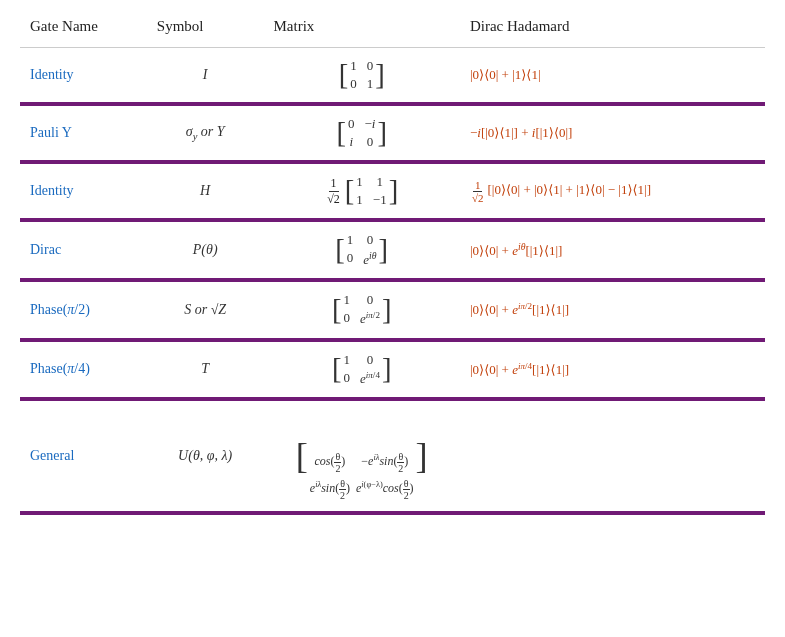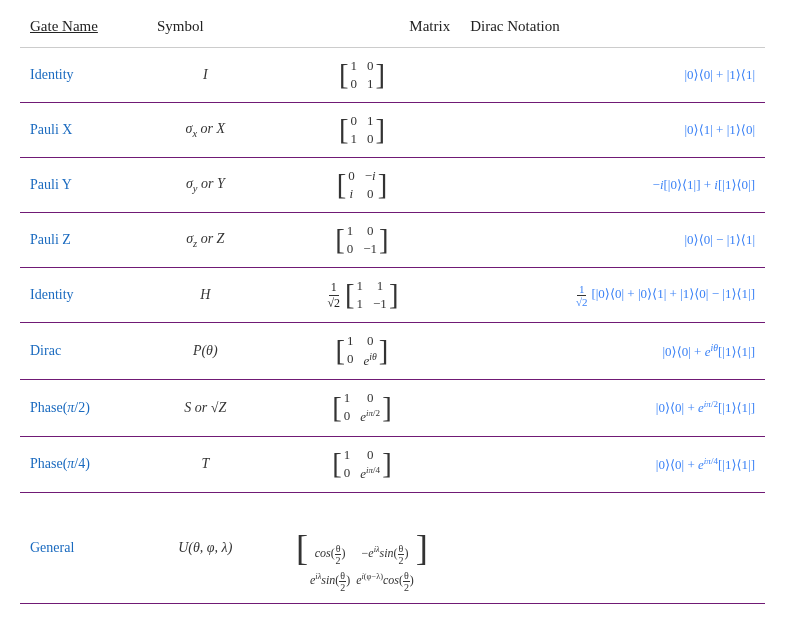--- a/index.html
+++ b/index.html
@@ -18,37 +18,36 @@
       text-align: left;
       font-weight: normal;
       font-size: 15px;
       color: #222;
       padding: 8px 10px 12px 10px;
       border-bottom: 1px solid #ccc;
     }
     td {
       padding: 10px 10px;
       vertical-align: middle;
-      border-bottom: 1px solid #701a75;
+      border-bottom: 4px solid #701a75;
     }
     .gate-name {
       color: #1a6abf;
       font-size: 14px;
     }
     .symbol {
       font-style: italic;
       color: #333;
       text-align: center;
     }
     .matrix-cell {
       text-align: center;
     }
     .dirac {
-      color: #3b82f6;
-      text-align: right;
+      color: #c2410c;
     }
     
     .matrix-wrap {
       display: inline-flex;
       align-items: center;
       font-size: 13px;
     }
     .bracket-left, .bracket-right {
       font-size: 2.2em;
       line-height: 1;
@@ -59,38 +58,38 @@
       display: inline-grid;
       row-gap: 2px;
       column-gap: 10px;
       text-align: center;
       margin: 0 2px;
     }
     .matrix-2x2 { grid-template-columns: auto auto; }
     .cell { font-size: 13px; color: #333; }
     .dirac-expr { font-size: 13px; }
     .col-symbol { width: 120px; text-align: left; }
-    .col-matrix { width: 200px; text-align: right; }
+    .col-matrix { width: 200px; text-align: left; }
     .col-dirac { width: 320px; }
-    .col-name { width: 130px; text-decoration: underline; }
+    .col-name { width: 130px; }
     
     .sym { font-style: italic; }
     sup { font-size: 0.75em; vertical-align: super; }
     sub { font-size: 0.75em; vertical-align: sub; }
   </style>
 </head>
 <body>
 
 <table>
   <thead>
     <tr>
       <th class="col-name">Gate Name</th>
       <th class="col-symbol">Symbol</th>
       <th class="col-matrix">Matrix</th>
-      <th class="col-dirac">Dirac Notation</th>
+      <th class="col-dirac">Dirac Hadamard</th>
     </tr>
   </thead>
   <tbody>
 
     <tr>
       <td class="gate-name">Identity</td>
       <td class="symbol"><span class="sym">I</span></td>
       <td class="matrix-cell">
         <span class="matrix-wrap">
           <span class="bracket-left">[</span>
@@ -101,39 +100,20 @@
               <span class="cell">1</span>
           </span>
           <span class="bracket-right">]</span>
         </span>
       </td>
       <td class="dirac dirac-expr">
         |0⟩⟨0| + |1⟩⟨1|
       </td>
     </tr>
 
-    <tr>
-      <td class="gate-name">Pauli X</td>
-      <td class="symbol"><span class="sym">σ<sub>x</sub></span> or X</td>
-      <td class="matrix-cell">
-        <span class="matrix-wrap">
-          <span class="bracket-left">[</span>
-          <span class="matrix-grid matrix-2x2">
-            <span class="cell">0</span>
-              <span class="cell">1</span>
-            <span class="cell">1</span>
-              <span class="cell">0</span>
-          </span>
-          <span class="bracket-right">]</span>
-        </span>
-      </td>
-      <td class="dirac dirac-expr">
-        |0⟩⟨1| + |1⟩⟨0|
-      </td>
-    </tr>
 
     <tr>
       <td class="gate-name">Pauli Y</td>
       <td class="symbol"><span class="sym">σ<sub>y</sub></span> or Y</td>
       <td class="matrix-cell">
         <span class="matrix-wrap">
           <span class="bracket-left">[</span>
           <span class="matrix-grid matrix-2x2">
             <span class="cell">0</span>
               <span class="cell">−<span class="sym">i</span></span>
@@ -141,39 +121,20 @@
               <span class="cell">0</span>
           </span>
           <span class="bracket-right">]</span>
         </span>
       </td>
       <td class="dirac dirac-expr">
         −<span class="sym">i</span>[|0⟩⟨1|] + <span class="sym">i</span>[|1⟩⟨0|]
       </td>
     </tr>
 
-    <tr>
-      <td class="gate-name">Pauli Z</td>
-      <td class="symbol"><span class="sym">σ<sub>z</sub></span> or Z</td>
-      <td class="matrix-cell">
-        <span class="matrix-wrap">
-          <span class="bracket-left">[</span>
-          <span class="matrix-grid matrix-2x2">
-            <span class="cell">1</span>
-              <span class="cell">0</span>
-            <span class="cell">0</span>
-              <span class="cell">−1</span>
-          </span>
-          <span class="bracket-right">]</span>
-        </span>
-      </td>
-      <td class="dirac dirac-expr">
-        |0⟩⟨0| − |1⟩⟨1|
-      </td>
-    </tr>
 
     <tr>
       <td class="gate-name">Identity</td>
       <td class="symbol"><span class="sym">H</span></td>
       <td class="matrix-cell">
         <span class="matrix-wrap" style="align-items:center;">
           <span style="display:inline-flex;flex-direction:column;align-items:center;vertical-align:middle;margin-right:3px;font-size:12px;">
             <span style="border-bottom:1px solid #333;padding:0 2px;">1</span>
             <span style="padding:0 2px;">√2</span>
           </span>

